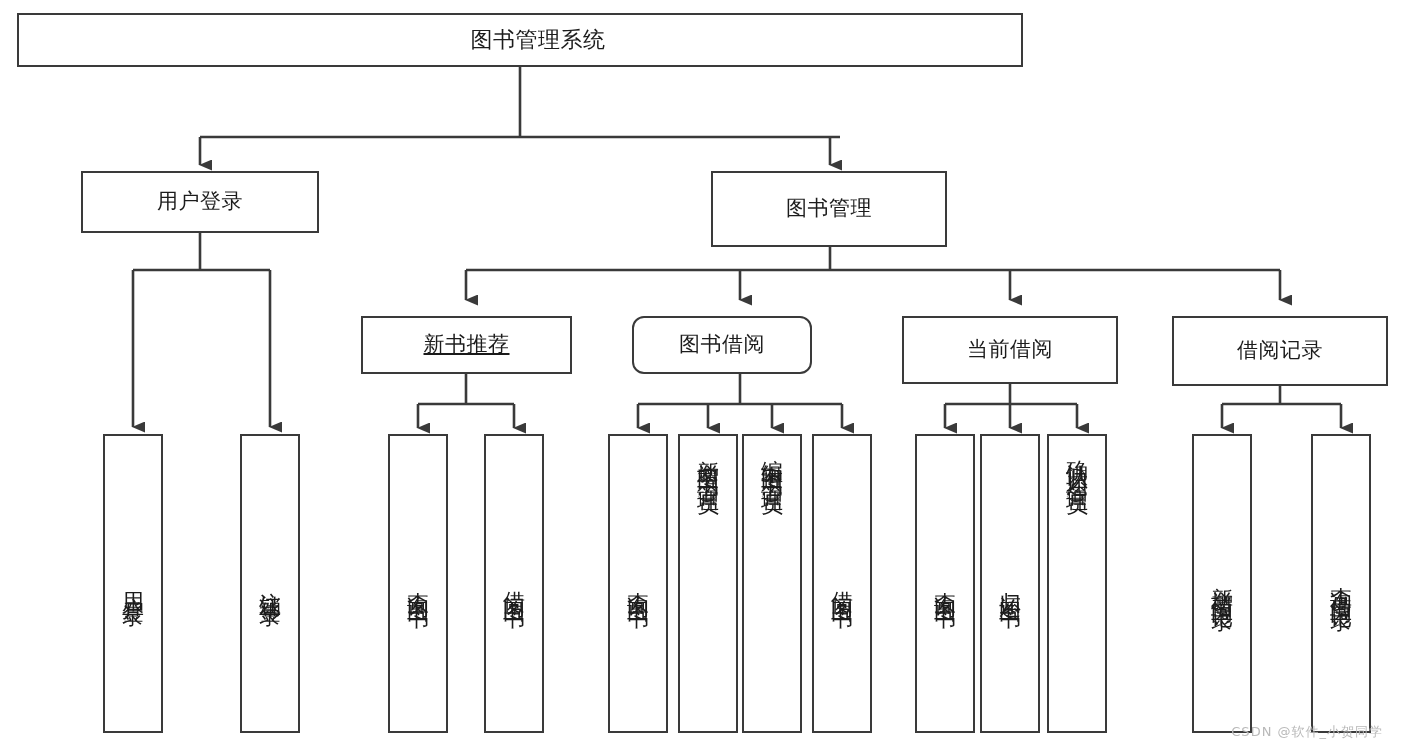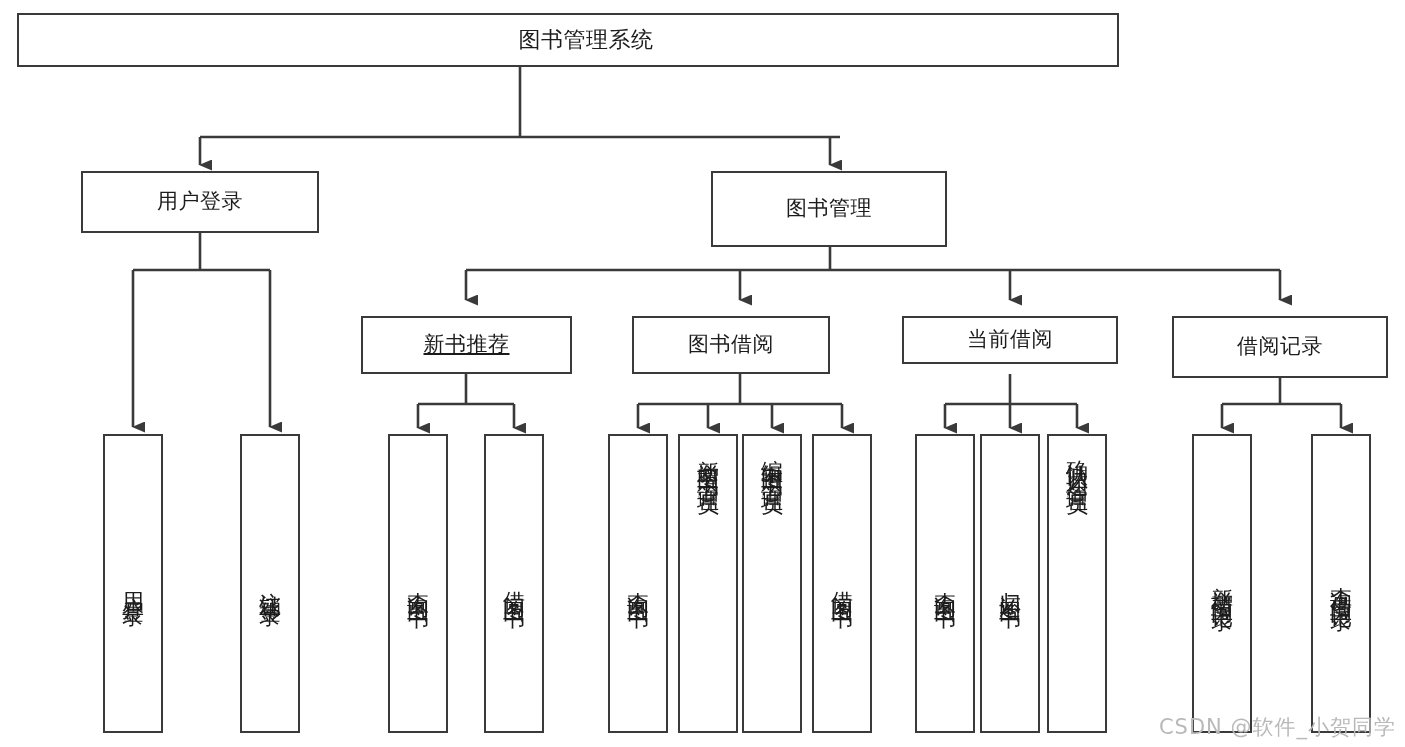--- a/index.html
+++ b/index.html
@@ -60,23 +60,23 @@
     letter-spacing:5px;
     line-height:1;
     white-space:nowrap;
   }
   .node.vertical.centered{
     align-items:center;
     padding-top:0;
   }
   #watermark{
     position:absolute;
-    right:9px;
+    right:22px;
     bottom:6px;
-    font-size:21px;
+    font-size:13px;
     color:#b9b9b9;
     letter-spacing:1px;
     z-index:5;
     user-select:none;
     white-space:nowrap;
   }
 </style>
 </head>
 <body>
 
@@ -125,41 +125,41 @@
       <path d="M1010,404 L1010,428" marker-end="url(#arrowhead)"></path>
       <path d="M1077,404 L1077,428" marker-end="url(#arrowhead)"></path>
 
       <path d="M1280,374 L1280,404"></path>
       <path d="M1222,404 L1341,404"></path>
       <path d="M1222,404 L1222,428" marker-end="url(#arrowhead)"></path>
       <path d="M1341,404 L1341,428" marker-end="url(#arrowhead)"></path>
     </g>
   </svg>
 
-  <div class="node horizontal root" style="left:17px;top:13px;width:1102px;height:54px;padding-left:36px;">
+  <div class="node horizontal root" style="left:17px;top:13px;width:1006px;height:54px;padding-left:36px;">
     <span class="label">图书管理系统</span>
   </div>
 
   <div class="node horizontal" style="left:81px;top:171px;width:238px;height:62px;">
     <span class="label">用户登录</span>
   </div>
   <div class="node horizontal" style="left:711px;top:171px;width:236px;height:76px;">
     <span class="label">图书管理</span>
   </div>
 
   <div class="node horizontal" style="left:361px;top:316px;width:211px;height:58px;text-decoration:underline;">
     <span class="label">新书推荐</span>
   </div>
-  <div class="node horizontal" style="left:632px;top:316px;width:198px;height:58px;">
+  <div class="node horizontal" style="left:632px;top:316px;width:180px;height:58px;border-radius:12px;">
     <span class="label">图书借阅</span>
   </div>
-  <div class="node horizontal" style="left:902px;top:316px;width:216px;height:48px;">
+  <div class="node horizontal" style="left:902px;top:316px;width:216px;height:68px;">
     <span class="label">当前借阅</span>
   </div>
-  <div class="node horizontal" style="left:1172px;top:316px;width:216px;height:62px;">
+  <div class="node horizontal" style="left:1172px;top:316px;width:216px;height:70px;">
     <span class="label">借阅记录</span>
   </div>
 
   <div class="node vertical centered" style="left:103px;top:434px;width:60px;height:299px;">
     <span class="label">用户登录</span>
   </div>
   <div class="node vertical centered" style="left:240px;top:434px;width:60px;height:299px;">
     <span class="label">注销登录</span>
   </div>
 

